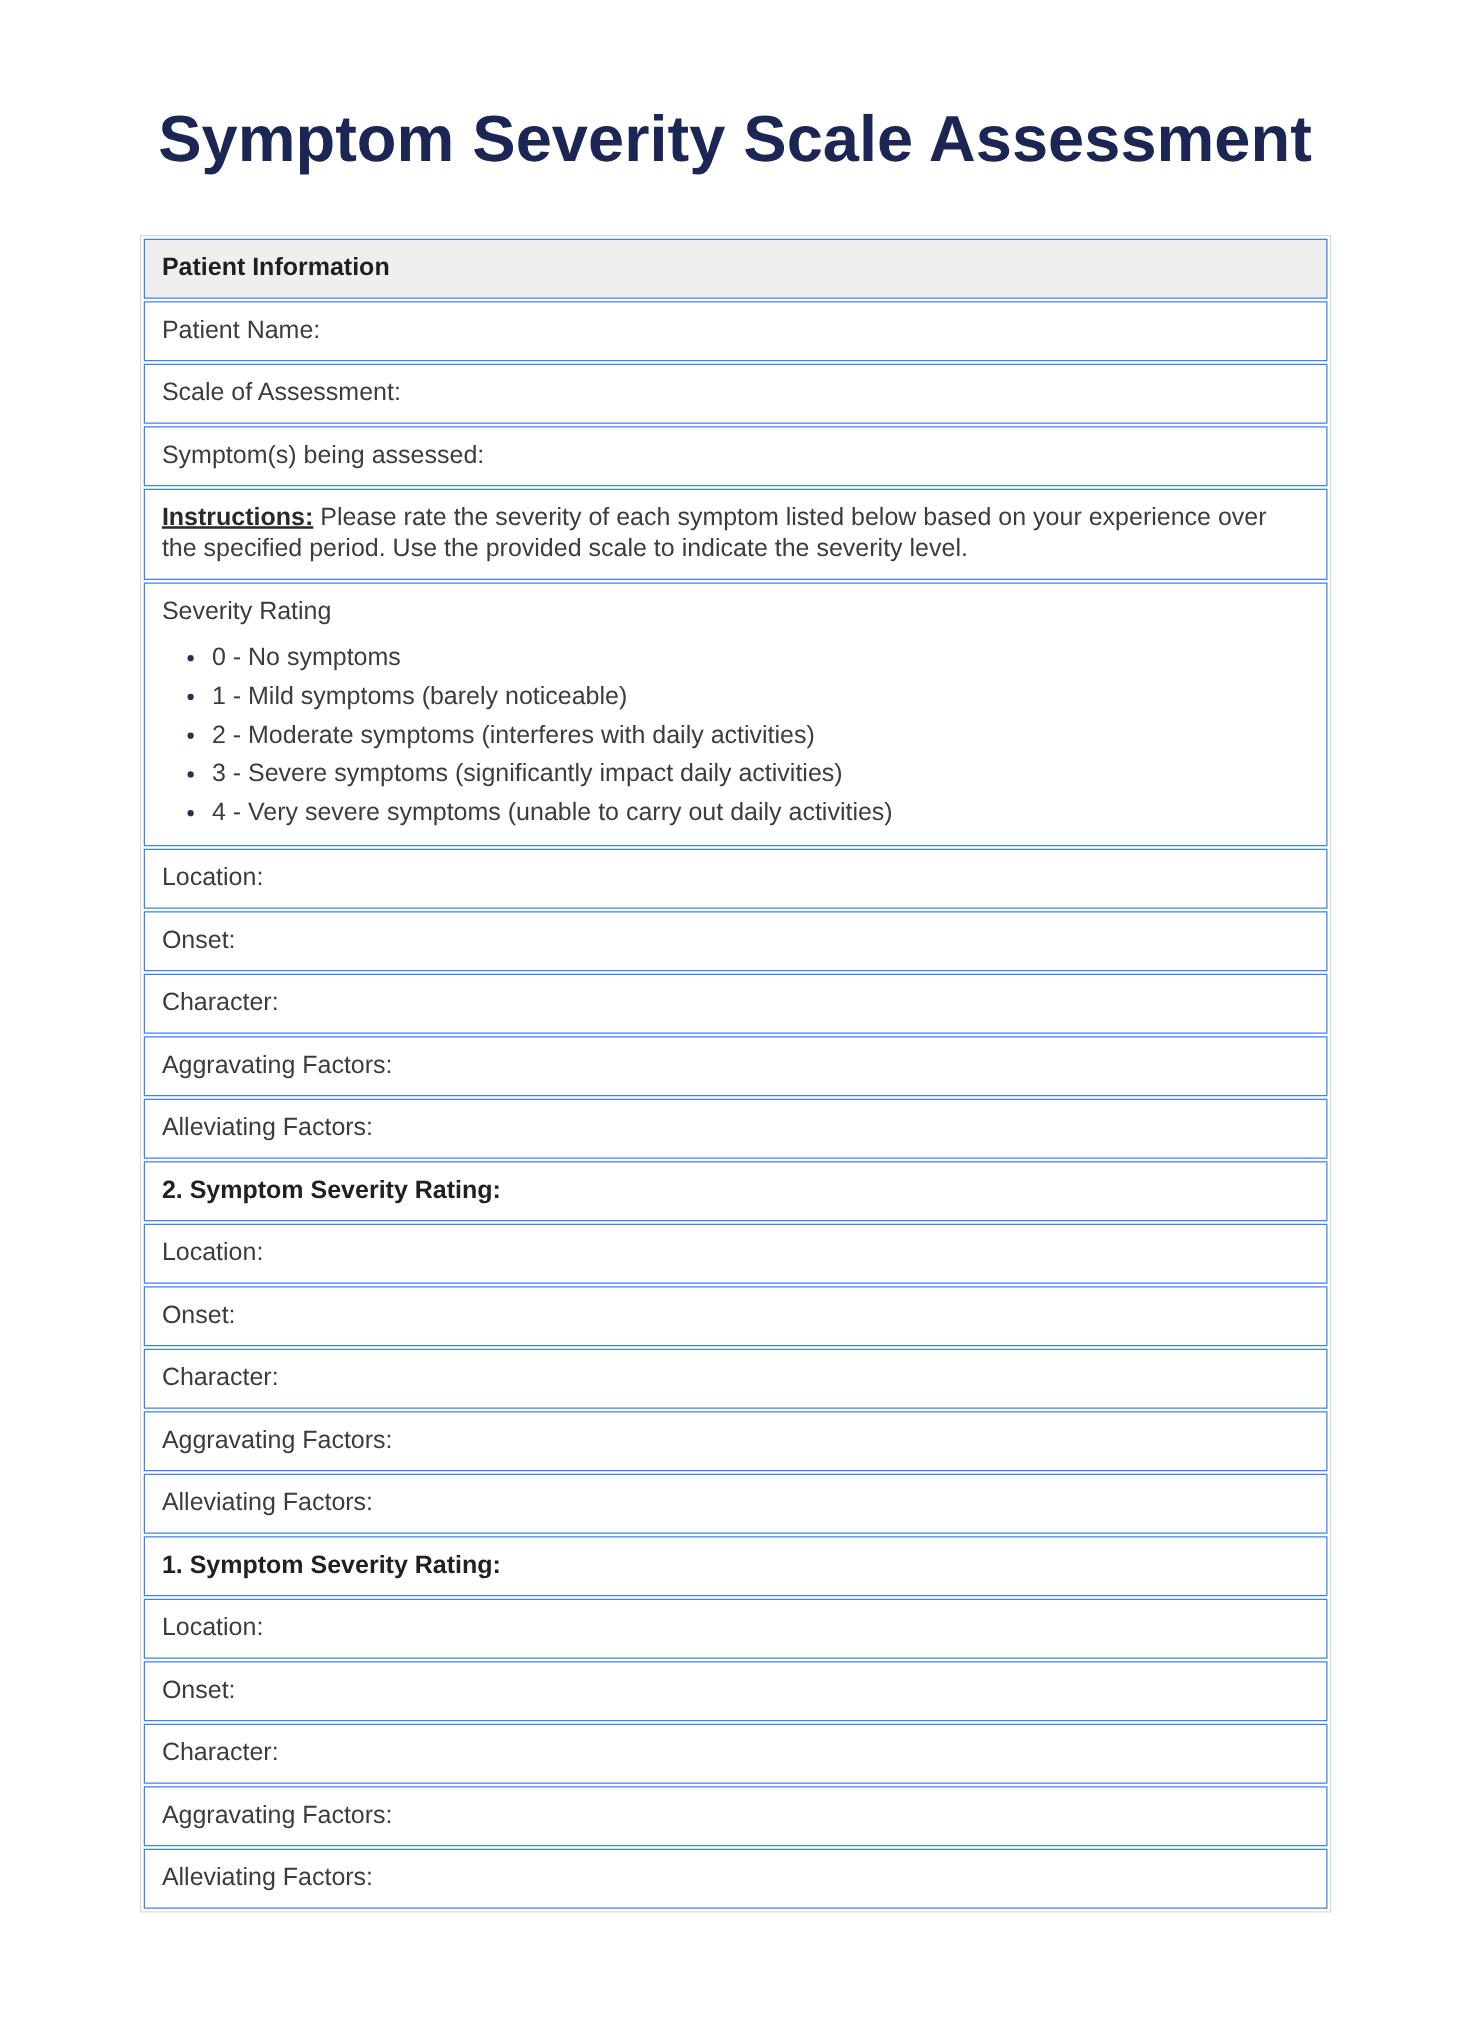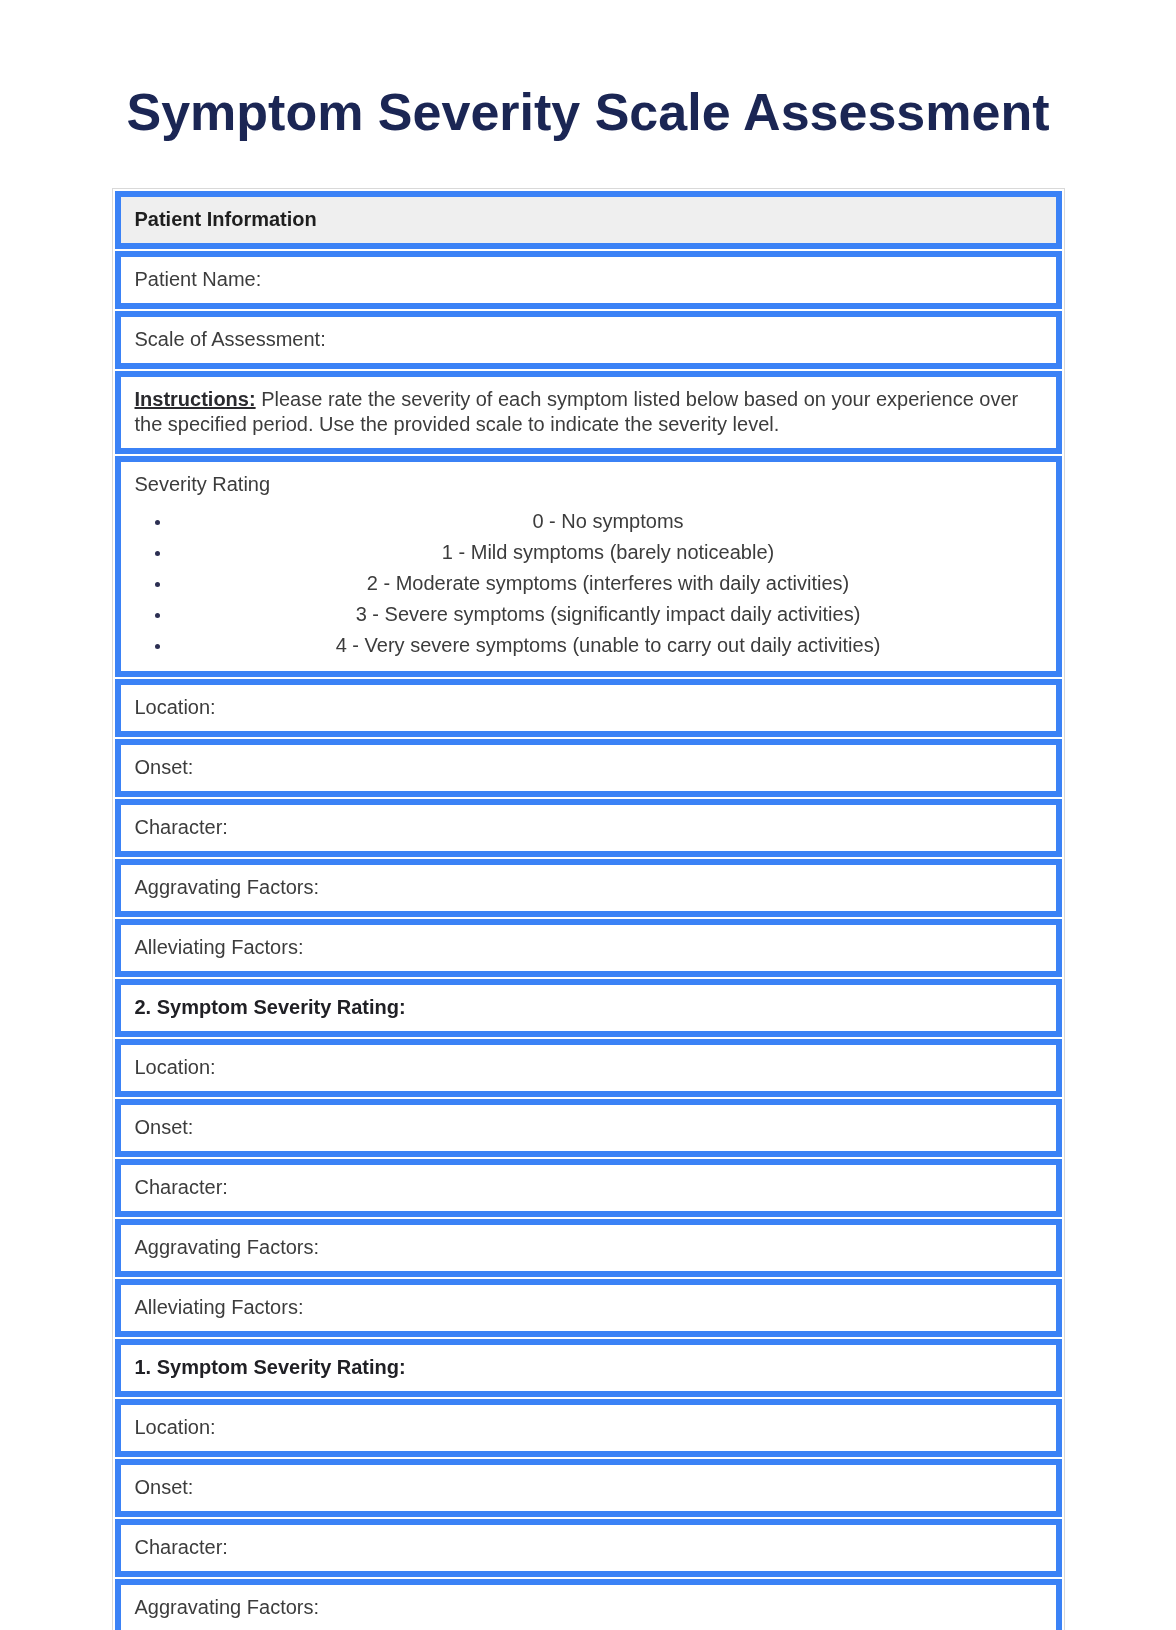--- a/index.html
+++ b/index.html
@@ -23,21 +23,21 @@
   }
   .form-table {
     width: 953px;
     margin: 52px auto 0 auto;
     border: 1px solid #d9d9d9;
     border-collapse: separate;
     border-spacing: 2px;
     table-layout: fixed;
   }
   .cell {
-    border: 6px solid #3b82f6;
+    border: 1px solid #3b82f6;
     background: #ffffff;
     padding: 10px 14px 11px 14px;
     font-size: 20px;
     line-height: 25px;
     color: #3c3c3c;
     vertical-align: top;
   }
   .header-cell {
     background: #efefef;
     font-weight: bold;
@@ -57,21 +57,20 @@
   }
   .scale-list {
     margin: 13px 0 3px 0;
     padding: 0 0 0 37px;
     list-style: disc;
   }
   .scale-list li {
     line-height: 23px;
     margin-bottom: 8px;
     padding-left: 3px;
-    text-align: center;
   }
   .scale-list li:last-child {
     margin-bottom: 0;
   }
   .scale-list li::marker {
     color: #2c2f52;
     font-size: 17px;
   }
 </style>
 </head>
@@ -82,20 +81,23 @@
 <table class="form-table">
   <tbody>
     <tr>
       <td class="cell header-cell">Patient Information</td>
     </tr>
     <tr>
       <td class="cell">Patient Name:</td>
     </tr>
     <tr>
       <td class="cell">Scale of Assessment:</td>
+    </tr>
+    <tr>
+      <td class="cell">Symptom(s) being assessed:</td>
     </tr>
     <tr>
       <td class="cell">
         <span class="instructions-label">Instructions:</span>
         <span>Please rate the severity of each symptom listed below based on your experience over the specified period. Use the provided scale to indicate the severity level.</span>
       </td>
     </tr>
     <tr>
       <td class="cell">
         <div class="scale-title">Severity Rating</div>

